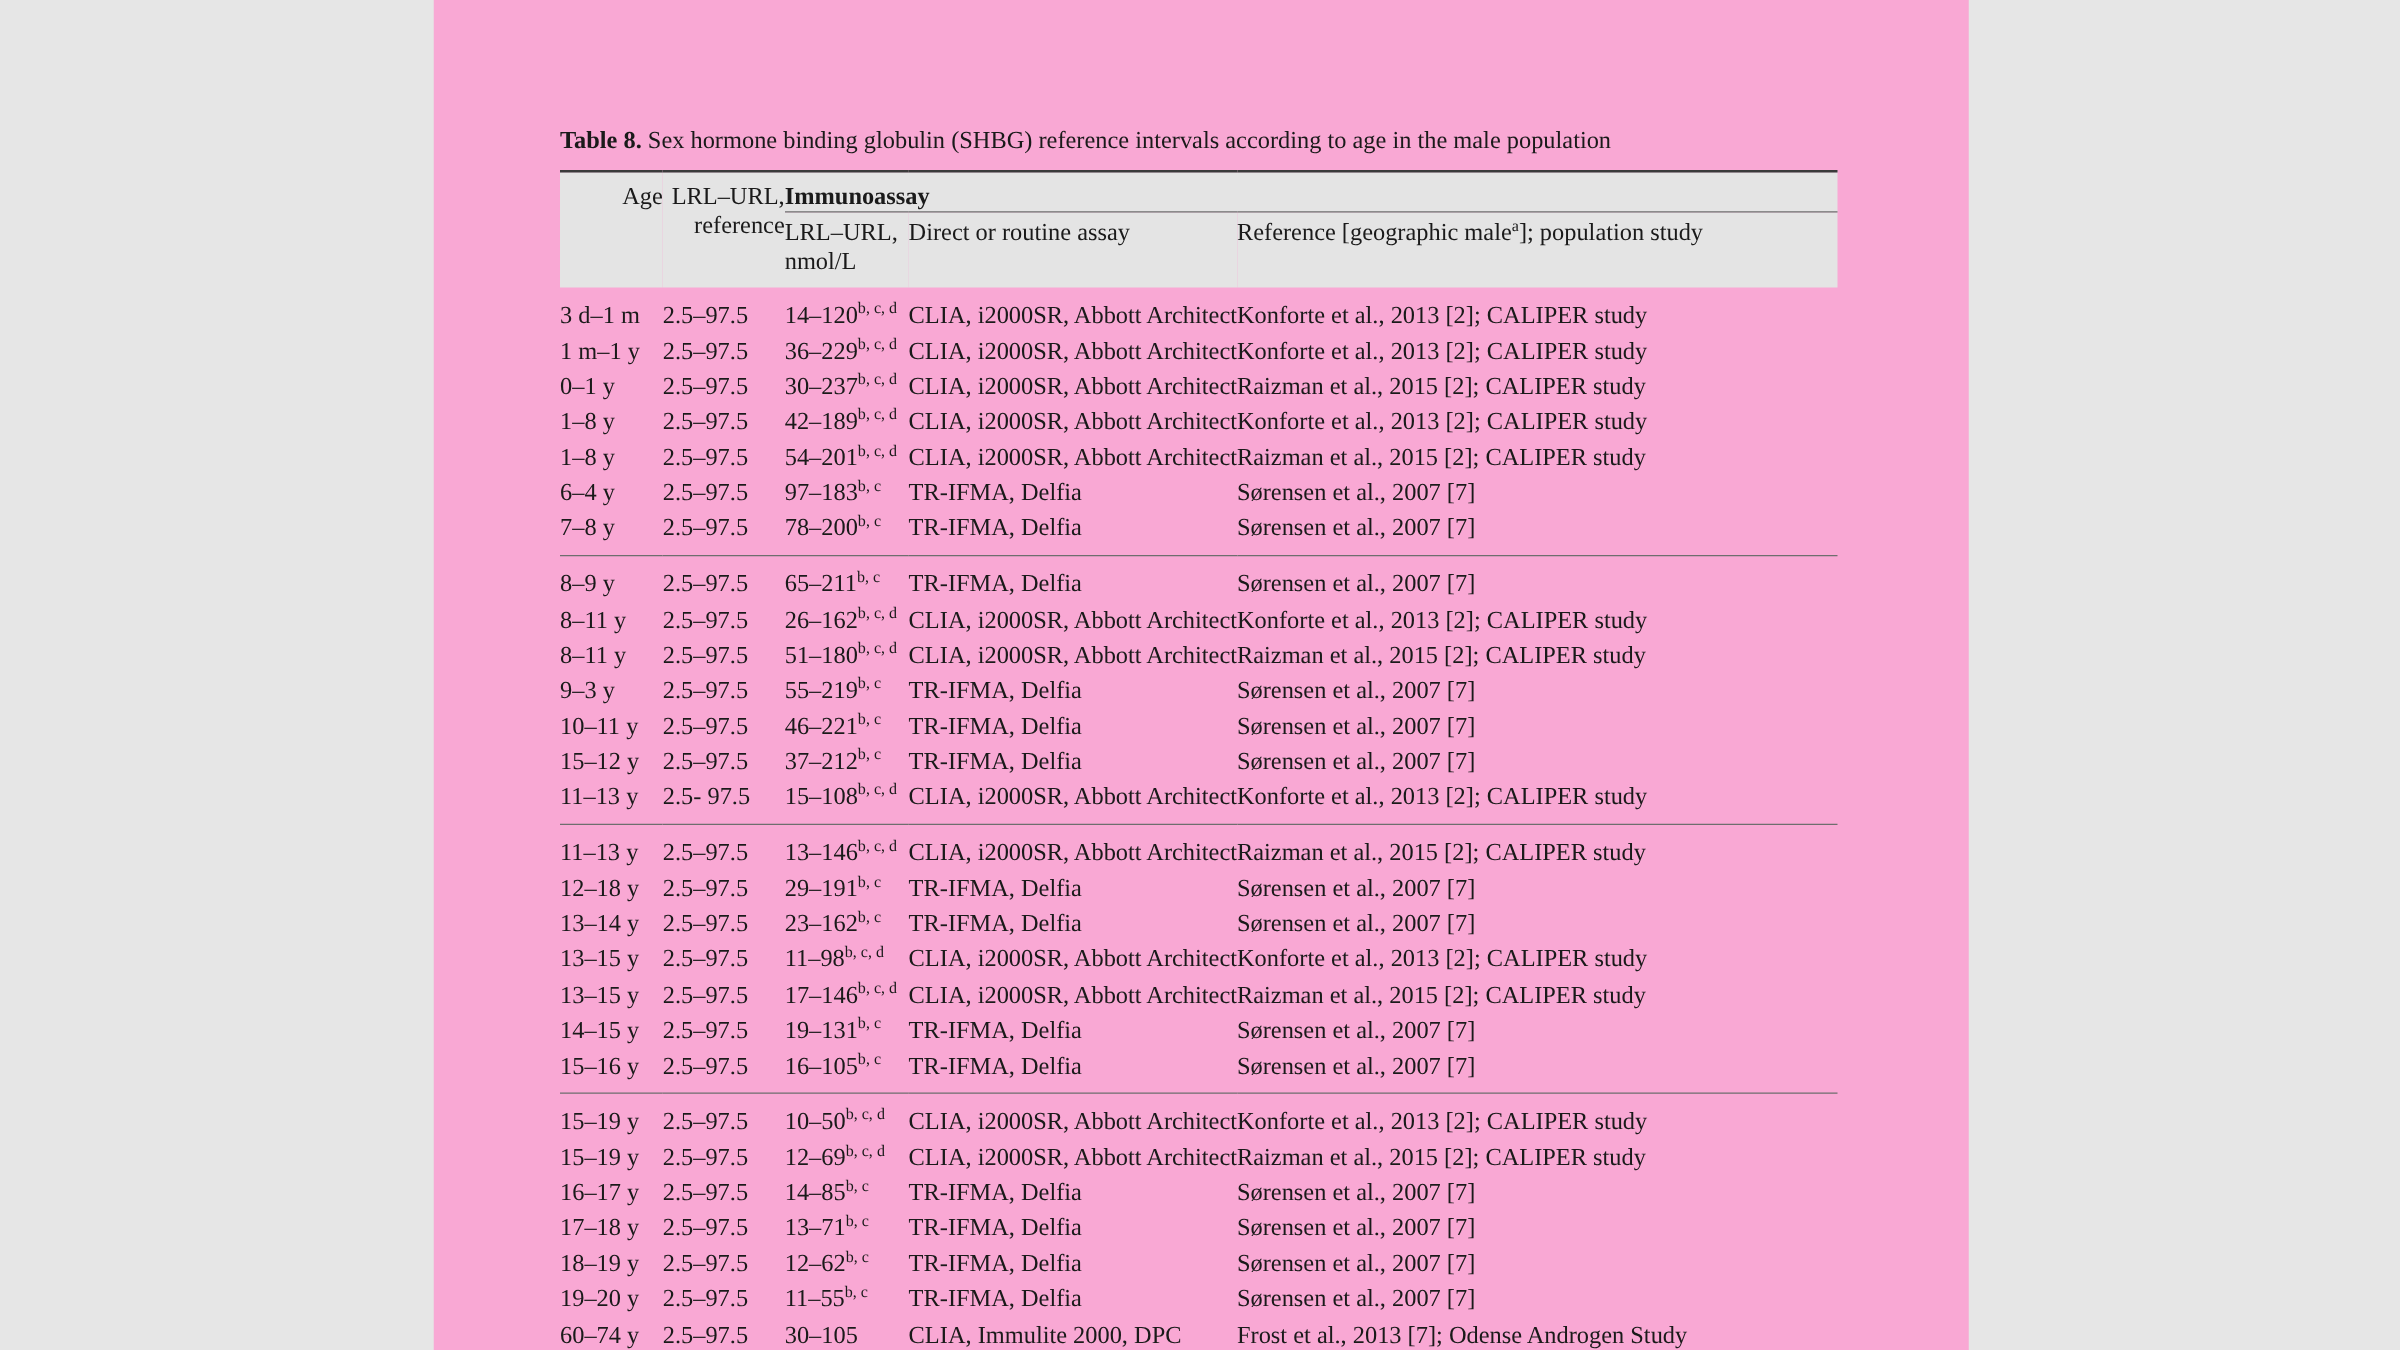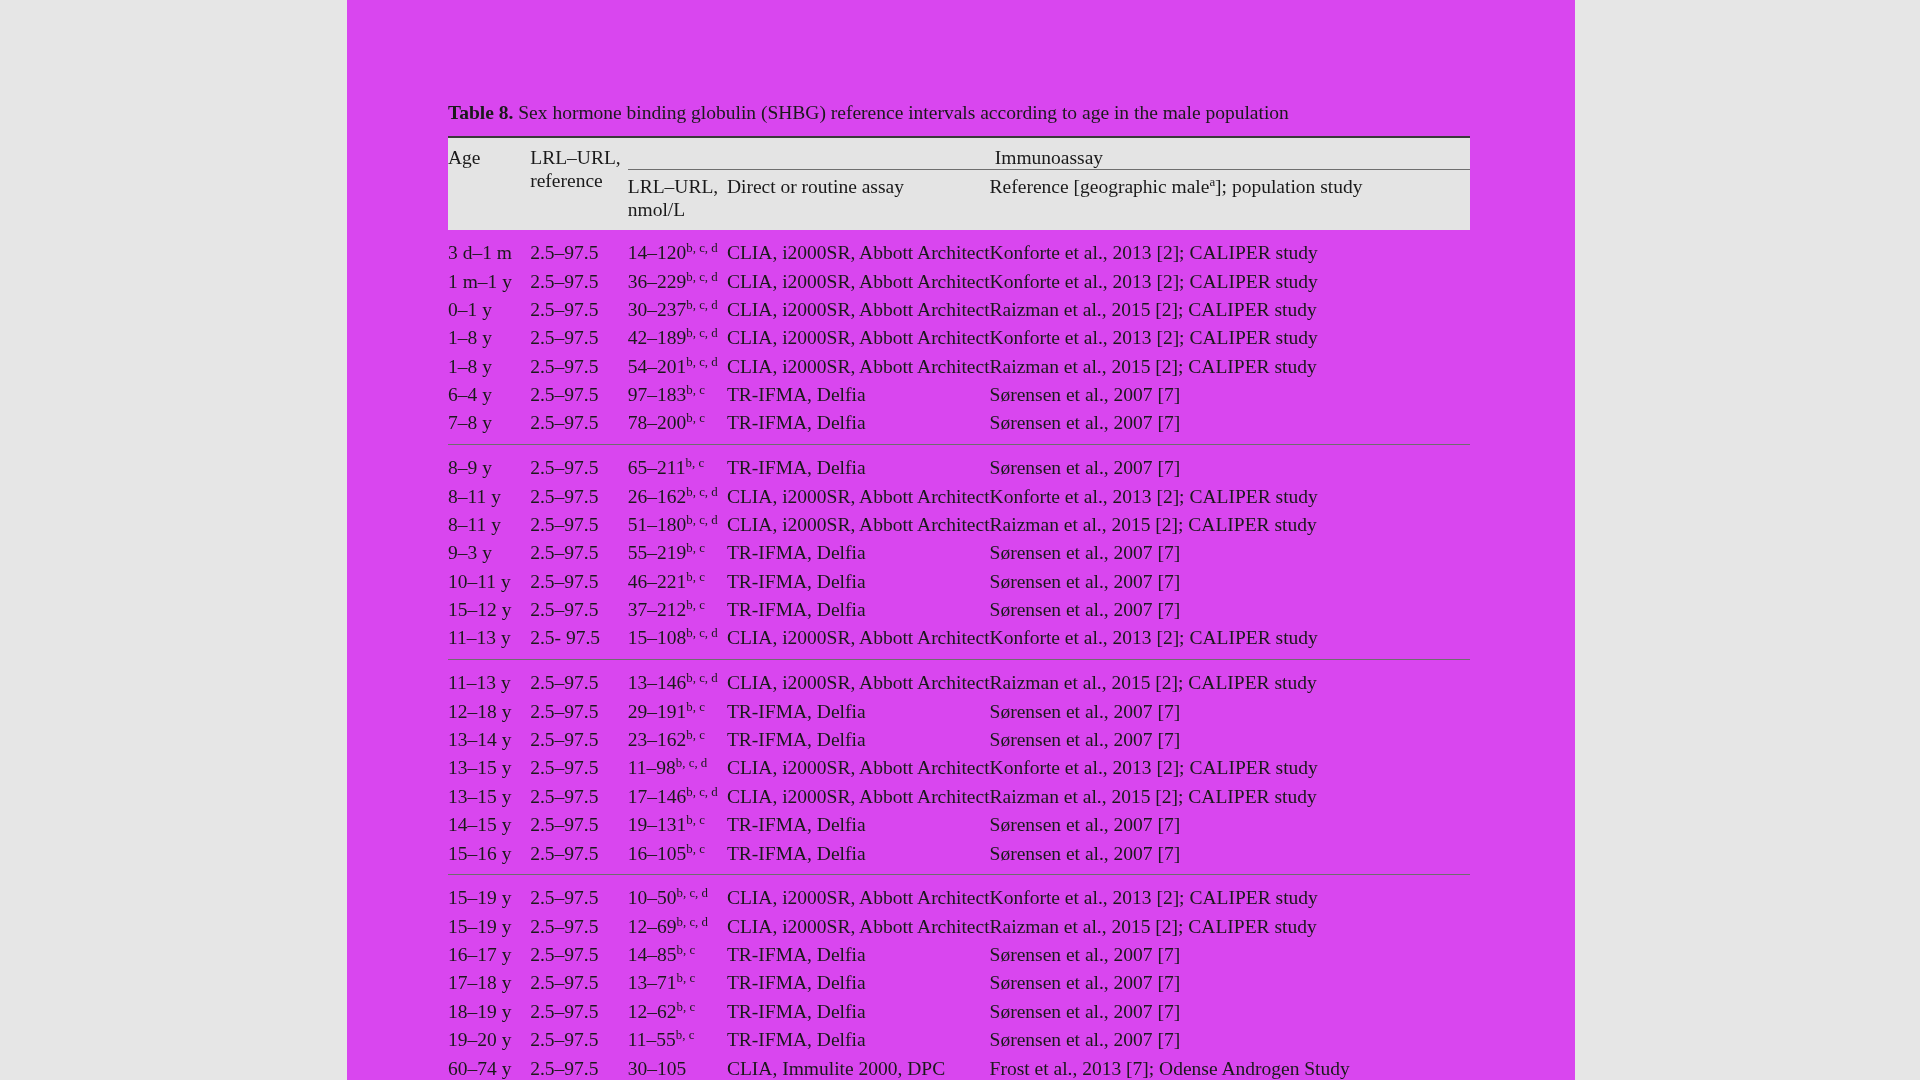--- a/index.html
+++ b/index.html
@@ -6,21 +6,21 @@
   html, body {
     margin: 0; padding: 0;
     width: 1920px; height: 1080px;
     background: #e6e6e6;
     font-family: "Liberation Serif", serif;
   }
   #page {
     position: absolute;
     left: 347px; top: 0;
     width: 1228px; height: 1080px;
-    background: #d946ef;
+    background: #f9a8d4;
   }
   #table-wrap {
     position: absolute;
     left: 101px;
     top: 100px;
     width: 1022px;
   }
   .table-caption {
     font-size: 19.5px;
     line-height: 1.35;
@@ -37,28 +37,28 @@
     color: #1a1a1a;
   }
   table.reftable .rule-top td { border-top: 2px solid #3a3a3a; padding: 0; height: 0; }
 
   thead.thead-band td, thead.thead-band th { background: #e4e4e4; }
 
   .hdr-cell {
     vertical-align: top;
     padding: 8px 0 2px 0;
     font-weight: normal;
-    text-align: left;
+    text-align: right;
     line-height: 1.18;
   }
   .hdr-group {
     vertical-align: top;
     padding: 8px 0 0 0;
-    font-weight: normal;
-    text-align: center;
+    font-weight: bold;
+    text-align: left;
     border-bottom: 1.5px solid #6e6e6e;
     line-height: 1.18;
   }
   .hdr-sub {
     vertical-align: top;
     padding: 5px 0 9px 0;
     font-weight: normal;
     text-align: left;
     line-height: 1.18;
   }

